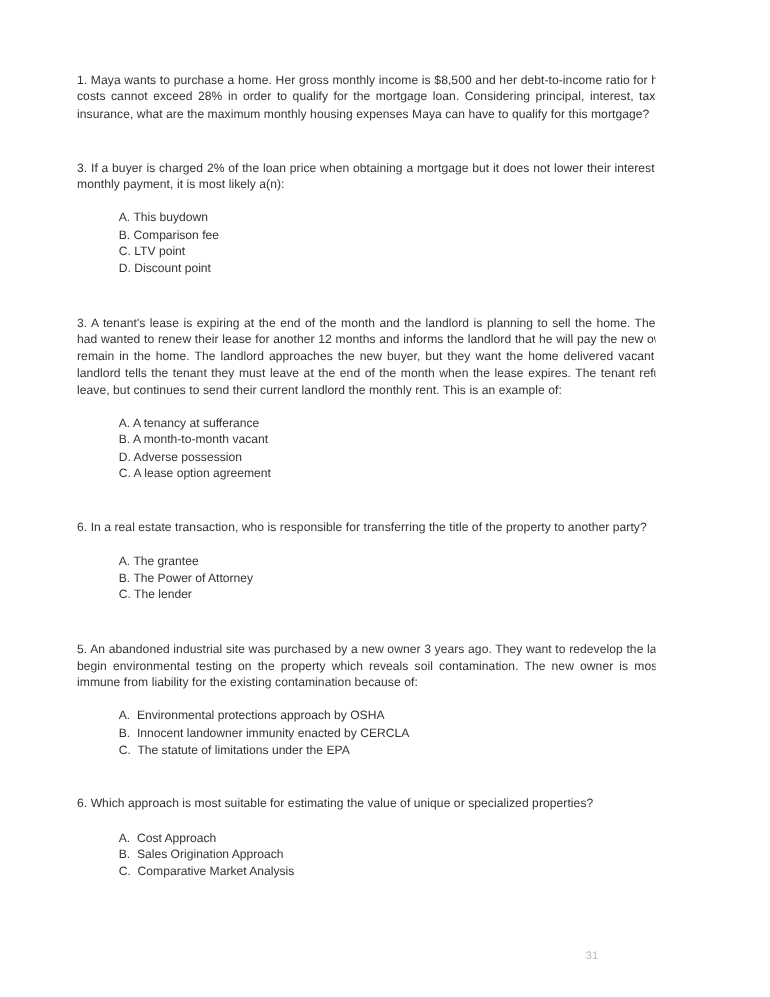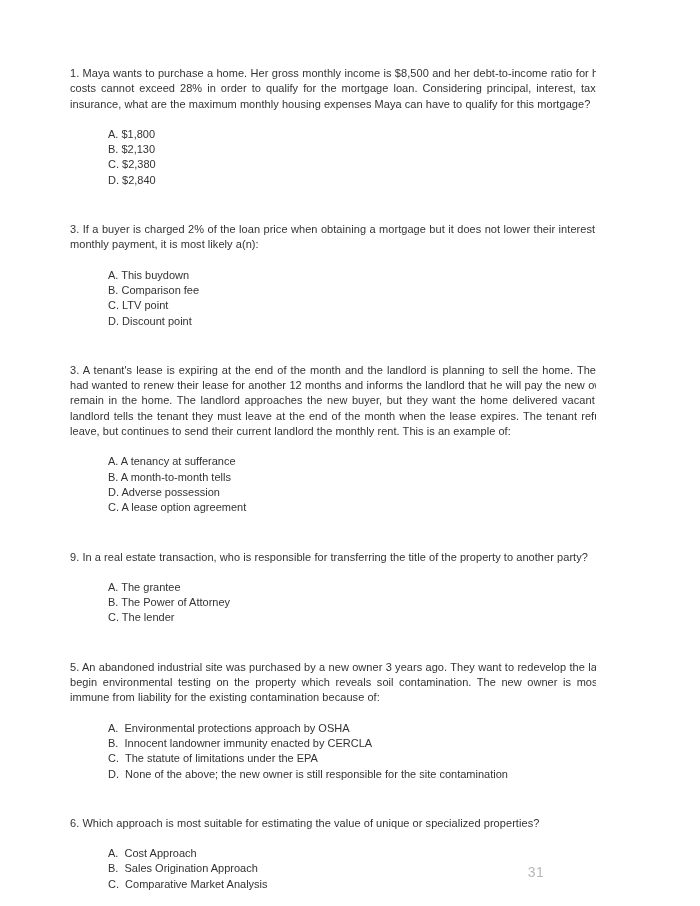--- a/index.html
+++ b/index.html
@@ -43,86 +43,79 @@
   .options li {
     font-size: 11px;
     line-height: 15.3px;
     white-space: pre;
   }
   .spacer-q2 { height: 17px; }
   .page-number {
     position: absolute;
     right: 52px;
     top: 864px;
-    font-size: 14px;
+    font-size: 10px;
     color: #b8b8b8;
     font-family: "Liberation Sans", sans-serif;
     letter-spacing: 0.02em;
   }
 </style>
 </head>
 <body>
 
 <div class="page">
   <div class="content">
 
     <div class="question-block">
       <p class="question-stem">1. Maya wants to purchase a home. Her gross monthly income is $8,500 and her debt-to-income ratio for housing costs cannot exceed 28% in order to qualify for the mortgage loan. Considering principal, interest, taxes and insurance, what are the maximum monthly housing expenses Maya can have to qualify for this mortgage?</p>
-      <ul class="options">
-        <li>A. $1,800</li>
-        <li>B. $2,130</li>
-        <li>C. $2,380</li>
-        <li>D. $2,840</li>
-      </ul>
     </div>
 
     <div class="spacer-q2"></div>
 
     <div class="question-block">
       <p class="question-stem">3. If a buyer is charged 2% of the loan price when obtaining a mortgage but it does not lower their interest rate or monthly payment, it is most likely a(n):</p>
       <ul class="options">
         <li>A. This buydown</li>
         <li>B. Comparison fee</li>
         <li>C. LTV point</li>
         <li>D. Discount point</li>
       </ul>
     </div>
 
     <div class="spacer-q2"></div>
 
     <div class="question-block">
       <p class="question-stem">3. A tenant's lease is expiring at the end of the month and the landlord is planning to sell the home. The tenant had wanted to renew their lease for another 12 months and informs the landlord that he will pay the new owner to remain in the home. The landlord approaches the new buyer, but they want the home delivered vacant so the landlord tells the tenant they must leave at the end of the month when the lease expires. The tenant refuses to leave, but continues to send their current landlord the monthly rent. This is an example of:</p>
       <ul class="options">
         <li>A. A tenancy at sufferance</li>
-        <li>B. A month-to-month tells</li>
+        <li>B. A month-to-month vacant</li>
         <li>D. Adverse possession</li>
         <li>C. A lease option agreement</li>
       </ul>
     </div>
 
     <div class="spacer-q2"></div>
 
     <div class="question-block">
-      <p class="question-stem">9. In a real estate transaction, who is responsible for transferring the title of the property to another party?</p>
+      <p class="question-stem">6. In a real estate transaction, who is responsible for transferring the title of the property to another party?</p>
       <ul class="options">
         <li>A. The grantee</li>
         <li>B. The Power of Attorney</li>
         <li>C. The lender</li>
       </ul>
     </div>
 
     <div class="spacer-q2"></div>
 
     <div class="question-block">
       <p class="question-stem">5. An abandoned industrial site was purchased by a new owner 3 years ago. They want to redevelop the land and begin environmental testing on the property which reveals soil contamination. The new owner is most likely immune from liability for the existing contamination because of:</p>
       <ul class="options">
         <li>A.  Environmental protections approach by OSHA</li>
         <li>B.  Innocent landowner immunity enacted by CERCLA</li>
         <li>C.  The statute of limitations under the EPA</li>
-        <li>D.  None of the above; the new owner is still responsible for the site contamination</li>
       </ul>
     </div>
 
     <div class="spacer-q2"></div>
 
     <div class="question-block">
       <p class="question-stem">6. Which approach is most suitable for estimating the value of unique or specialized properties?</p>
       <ul class="options">
         <li>A.  Cost Approach</li>
         <li>B.  Sales Origination Approach</li>

